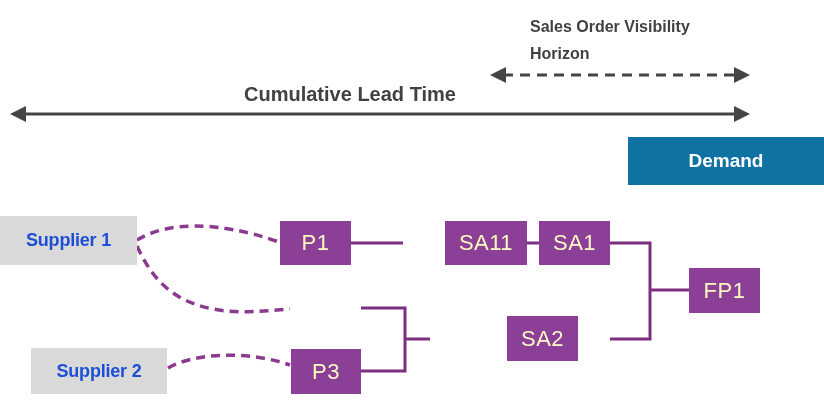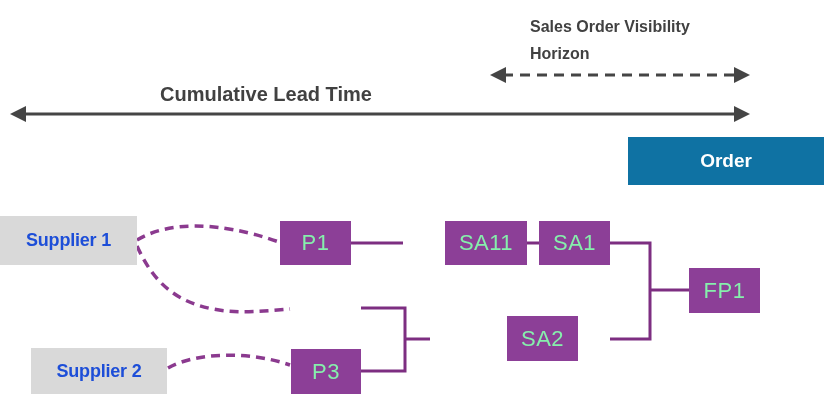--- a/index.html
+++ b/index.html
@@ -10,21 +10,21 @@
   }
   .wires{position:absolute;left:0;top:0;width:824px;height:400px;}
   .wire{stroke:var(--wire-purple,#7d2e81);stroke-width:3;fill:none;}
   .supplier-wire{stroke:var(--supplier-wire-purple,#8b3a8f);stroke-width:3.5;fill:none;stroke-dasharray:9 6;}
   .gray-arrow{stroke:var(--arrow-gray,#454545);stroke-width:3;fill:none;}
   .gray-arrow.dashed{stroke-dasharray:10 7;}
   .arrowhead{fill:var(--arrow-gray,#454545);stroke:none;}
 
   .node{
     position:absolute;display:flex;align-items:center;justify-content:center;
-    background:var(--node-purple,#8c3f97);color:#86efac;
+    background:var(--node-purple,#8c3f97);color:#fef9c3;
     font-size:22px;letter-spacing:.5px;
   }
   #node-p1  {left:280px;top:221px;width:71px;height:44px;}
   #node-sa11{left:403px;top:221px;width:82px;height:44px;margin-left:42px;}
   #node-sa1 {left:539px;top:221px;width:71px;height:44px;}
   #node-p2  {left:291px;top:286px;width:70px;height:45px;}
   #node-p3  {left:291px;top:349px;width:70px;height:45px;}
   #node-sa21{left:430px;top:316px;width:82px;height:45px;}
   #node-sa2 {left:507px;top:316px;width:71px;height:45px;}
   #node-fp1 {left:689px;top:268px;width:71px;height:45px;}
@@ -38,21 +38,21 @@
   #supplier-2{left:31px;top:348px;width:136px;height:46px;}
 
   .demand{
     position:absolute;left:628px;top:137px;width:196px;height:48px;
     display:flex;align-items:center;justify-content:center;
     background:var(--demand-blue,#0f72a3);color:#fff;
     font-size:19px;font-weight:bold;
   }
 
   .heading{position:absolute;color:var(--heading-gray,#414141);font-weight:bold;}
-  #heading-clt{left:160px;top:83px;width:380px;font-size:20px;}
+  #heading-clt{left:160px;top:83px;width:380px;text-align:center;font-size:20px;}
   #heading-sovh{left:530px;top:13px;width:212px;font-size:16px;line-height:27px;}
 </style>
 </head>
 <body>
 
 <div class="canvas">
 
   <svg class="wires" viewBox="0 0 824 400">
 
     <line class="wire" x1="351" y1="243" x2="403" y2="243"></line>
@@ -72,21 +72,21 @@
     <polygon class="arrowhead" points="750,114 734,106 734,122"></polygon>
 
     <line class="gray-arrow dashed" x1="503" y1="75" x2="737" y2="75"></line>
     <polygon class="arrowhead" points="490,75 506,67 506,83"></polygon>
     <polygon class="arrowhead" points="750,75 734,67 734,83"></polygon>
   </svg>
 
   <div class="heading" id="heading-sovh">Sales Order Visibility Horizon</div>
   <div class="heading" id="heading-clt">Cumulative Lead Time</div>
 
-  <div class="demand">Order</div>
+  <div class="demand">Demand</div>
 
   <div class="supplier" id="supplier-1">Supplier 1</div>
   <div class="supplier" id="supplier-2">Supplier 2</div>
 
   <div class="node" id="node-p1">P1</div>
   <div class="node" id="node-sa11">SA11</div>
   <div class="node" id="node-sa1">SA1</div>
   <div class="node" id="node-p3">P3</div>
   <div class="node" id="node-sa2">SA2</div>
   <div class="node" id="node-fp1">FP1</div>

